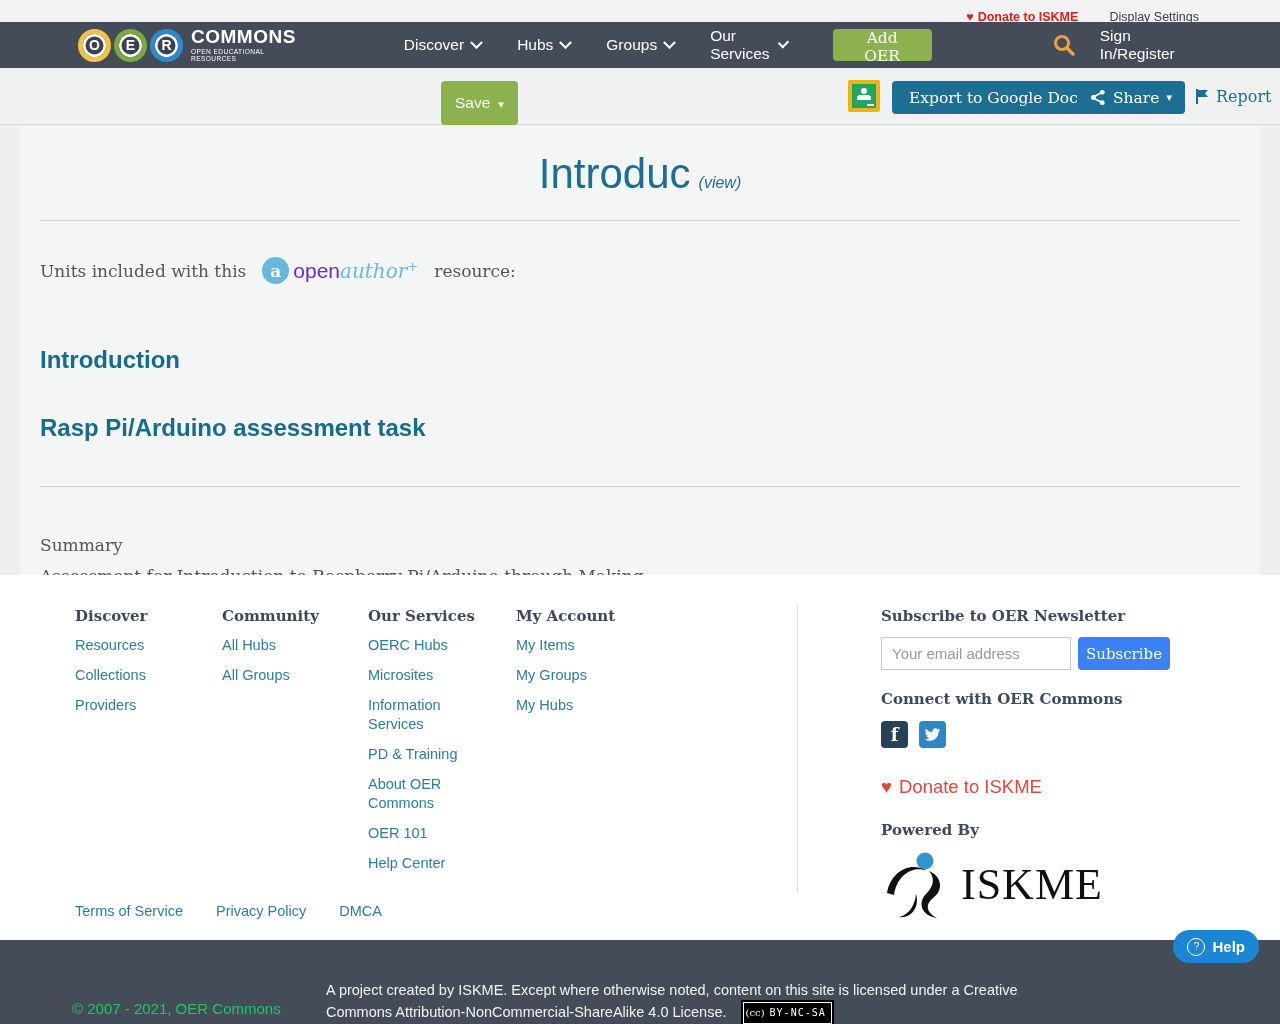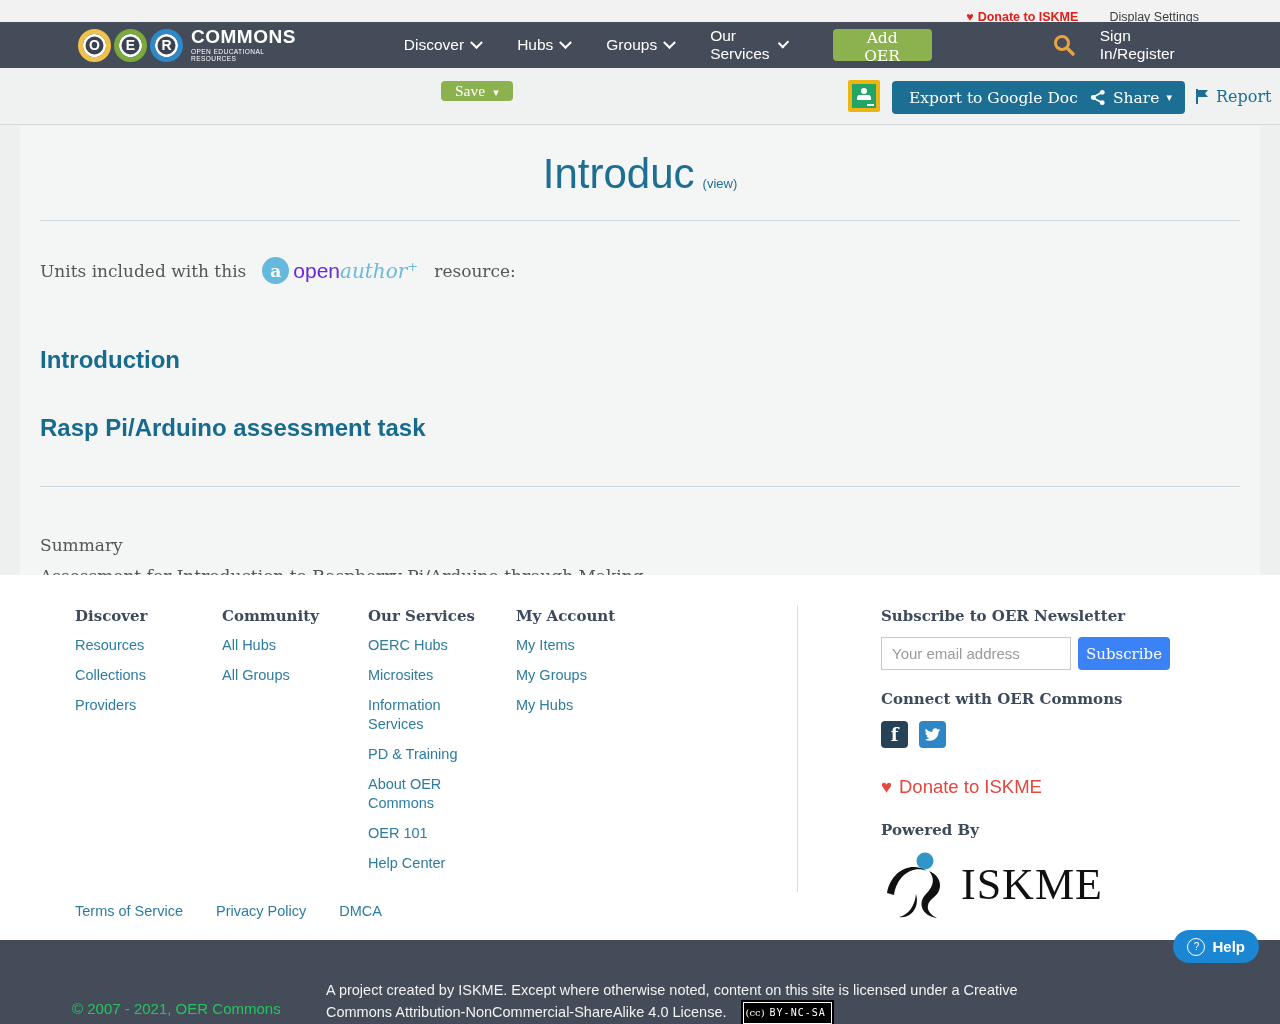--- a/index.html
+++ b/index.html
@@ -33,43 +33,43 @@
     transform:rotate(45deg) translate(-2px,-2px);display:inline-block;}
   .add-oer{margin-left:46px;background:#8cb14f;color:#fff;border:none;border-radius:4px;
     height:32px;padding:0 18px;font-size:15.5px;cursor:pointer;
     font-family:"DejaVu Serif","Liberation Serif",serif;}
   .search-btn{margin-left:120px;background:none;border:none;cursor:pointer;padding:0;display:flex;}
   .signin{margin-left:24px;color:#fff;font-size:15.5px;cursor:pointer;}
 
   
   .toolbar{position:absolute;top:68px;left:0;width:100%;height:57px;background:#f0f2f1;
     border-bottom:1px solid #d7d9d8;box-sizing:border-box;}
-  .save-btn{position:absolute;left:441px;top:13px;height:20px;padding:0 14px;background:#8cb14f;
-    color:#fff;font-size:15.5px;border:none;border-radius:4px;cursor:pointer;font-family:Liberation Serif, serif;}
+  .save-btn{position:absolute;left:441px;top:13px;height:44px;padding:0 14px;background:#8cb14f;
+    color:#fff;font-size:15.5px;border:none;border-radius:4px;cursor:pointer;}
   .save-btn .caret{margin-left:8px;font-size:11px;}
   .classroom-btn{position:absolute;left:848px;top:12px;width:32px;height:32px;background:#edb512;
     border:none;border-radius:2px;padding:4px;box-sizing:border-box;cursor:pointer;}
   .classroom-inner{width:100%;height:100%;background:#23a566;position:relative;}
   .cl-head{position:absolute;left:9px;top:4px;width:6px;height:6px;border-radius:50%;background:#fff;}
   .cl-body{position:absolute;left:5px;top:11px;width:14px;height:5px;background:#fff;
     border-radius:3px 3px 0 0;}
   .cl-dash{position:absolute;right:2px;bottom:2px;width:7px;height:2px;background:#fff;}
   .teal-btn{background:#1d6e93;color:#fff;border:none;border-radius:4px;height:33px;
     font-size:15.5px;cursor:pointer;font-family:"DejaVu Serif","Liberation Serif",serif;}
   .export-btn{position:absolute;left:892px;top:13px;padding:0 17px;}
   .share-btn{position:absolute;left:1077px;top:13px;padding:0 13px;display:flex;align-items:center;gap:7px;}
   .share-btn .caret{font-size:11px;}
   .report-btn{position:absolute;left:1189px;top:18px;background:none;border:none;color:#1d6e93;
     font-size:16px;cursor:pointer;display:flex;align-items:center;gap:6px;
     font-family:"DejaVu Serif","Liberation Serif",serif;}
 
   
   .main{position:absolute;top:126px;left:20px;width:1240px;height:449px;background:#f4f5f5;}
   .page-title{margin:24px 0 0 0;text-align:center;color:#1d6e93;font-weight:400;font-size:42px;}
-  .page-title .view-link{font-size:13px;color:#1d6e93;margin-left:8px;cursor:pointer;}
+  .page-title .view-link{font-size:16px;color:#1d6e93;margin-left:8px;cursor:pointer;font-style:italic;}
   .divider{border:none;border-top:1px solid #ccdbe2;margin:22px 20px 0 20px;}
   .units-line{margin:36px 0 0 20px;color:#54565a;font-size:17px;display:flex;align-items:center;gap:10px;}
   .oa-logo{display:inline-flex;align-items:center;gap:4px;margin:0 6px;}
   .oa-circle{width:27px;height:27px;border-radius:50%;background:#66b8dc;color:#fff;
     display:inline-flex;align-items:center;justify-content:center;font-size:17px;font-weight:bold;
     font-family:"DejaVu Serif","Liberation Serif",serif;}
   .oa-open{color:#6d28d9;font-size:21px;font-family:"Liberation Sans",sans-serif;}
   .oa-author{color:#6cb9dd;font-size:20px;font-style:italic;
     font-family:"DejaVu Serif","Liberation Serif",serif;}
   .oa-plus{color:#6cb9dd;font-size:13px;vertical-align:super;}

